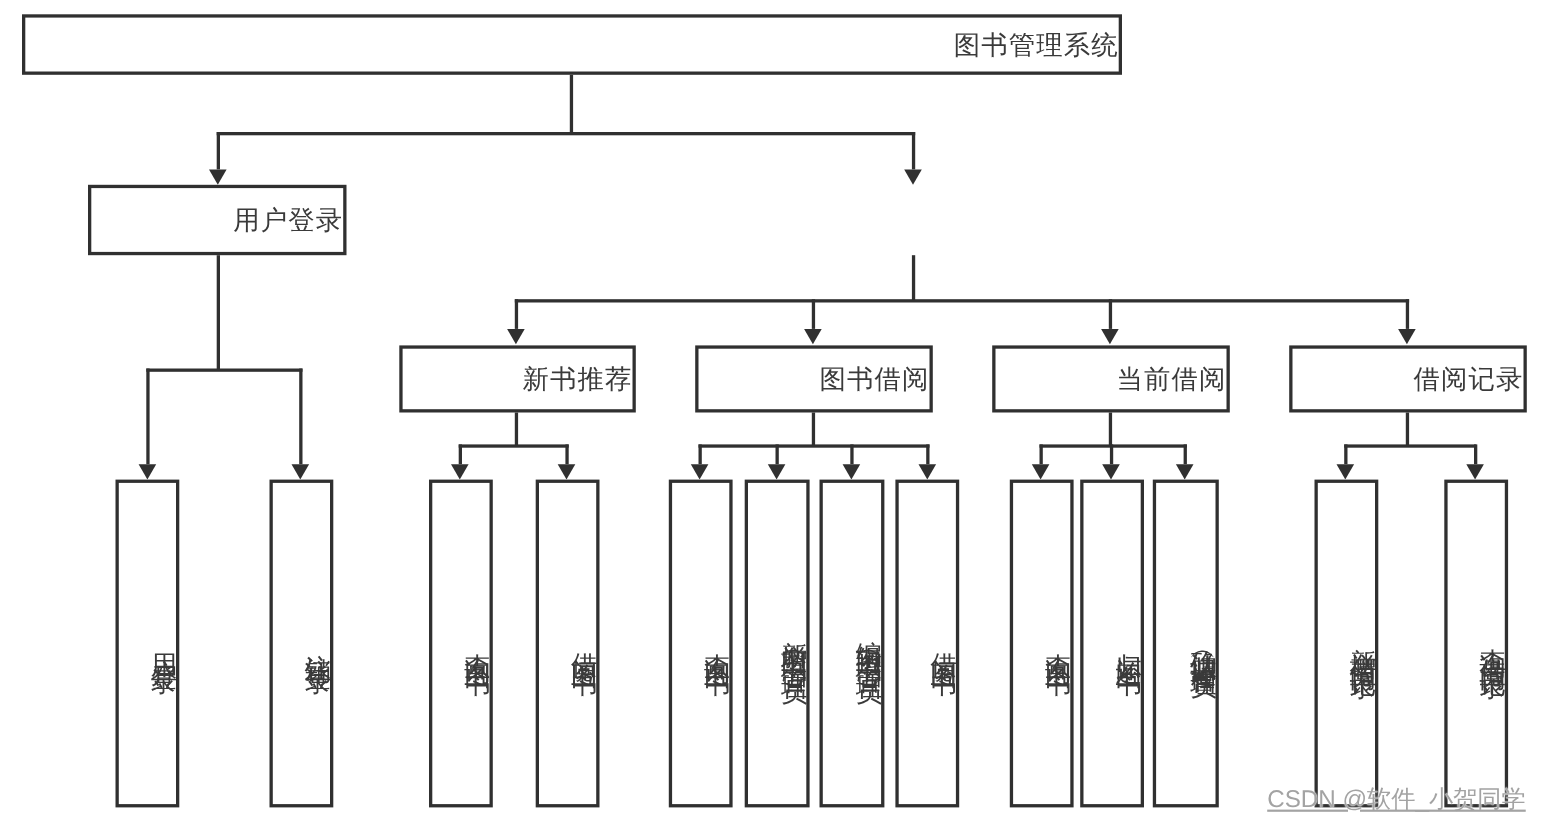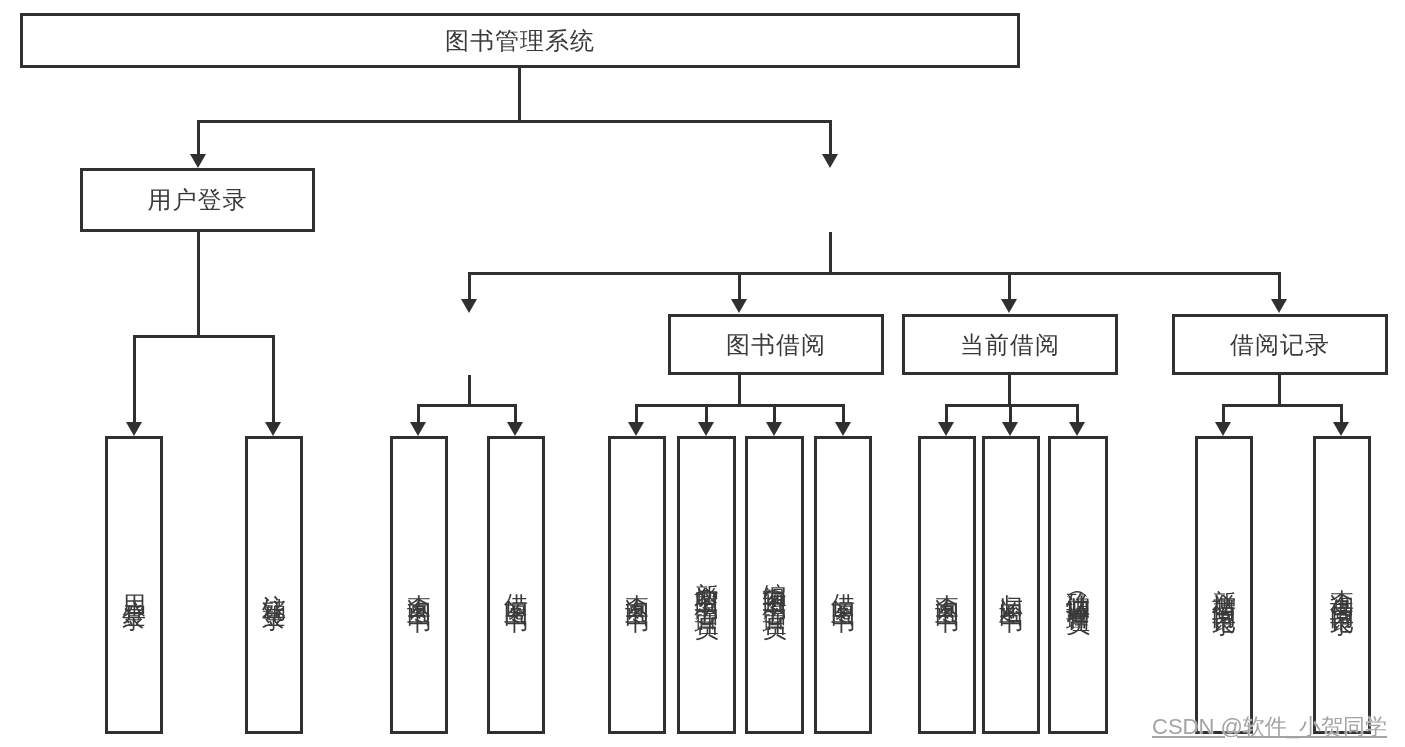--- a/index.html
+++ b/index.html
@@ -2,21 +2,21 @@
 <html><head>
 <meta charset="utf-8">
 <style>
   html,body{margin:0;padding:0;background:#ffffff;}
   body{font-family:"Liberation Sans","DejaVu Sans",sans-serif;}
   #canvas{position:relative;width:1405px;height:747px;background:#ffffff;overflow:hidden;}
   .box{
     position:absolute;
     border:3px solid #303030;
     background:#ffffff;
-    display:flex;align-items:center;justify-content:center;
+    display:flex;align-items:center;justify-content:flex-end;
     color:#3a3a3a;
     box-sizing:border-box;
   }
   .hlabel{font-size:24px;letter-spacing:1px;white-space:nowrap;}
   .vbox .vlabel{
     writing-mode:vertical-rl;
     font-size:24px;
     letter-spacing:5px;
     line-height:1;
     color:#3a3a3a;
@@ -70,21 +70,24 @@
   <div class="h" style="left:468px;top:272px;width:813px;"></div>
   <div class="v" style="left:468px;top:272px;height:27px;"></div>
   <div class="a" style="left:461px;top:299px;"></div>
   <div class="v" style="left:738px;top:272px;height:27px;"></div>
   <div class="a" style="left:731px;top:299px;"></div>
   <div class="v" style="left:1008px;top:272px;height:27px;"></div>
   <div class="a" style="left:1001px;top:299px;"></div>
   <div class="v" style="left:1278px;top:272px;height:27px;"></div>
   <div class="a" style="left:1271px;top:299px;"></div>
 
-  <div class="box" style="left:632px;top:314px;width:216px;height:61px;margin-left:36px;">
+  <div class="box" style="left:363px;top:314px;width:215px;height:61px;">
+    <span class="hlabel">新书推荐</span>
+  </div>
+  <div class="box" style="left:632px;top:314px;width:216px;height:61px;">
     <span class="hlabel">图书借阅</span>
   </div>
   <div class="box" style="left:902px;top:314px;width:216px;height:61px;">
     <span class="hlabel">当前借阅</span>
   </div>
   <div class="box" style="left:1172px;top:314px;width:216px;height:61px;">
     <span class="hlabel">借阅记录</span>
   </div>
 
   <div class="v" style="left:468px;top:375px;height:31px;"></div>

